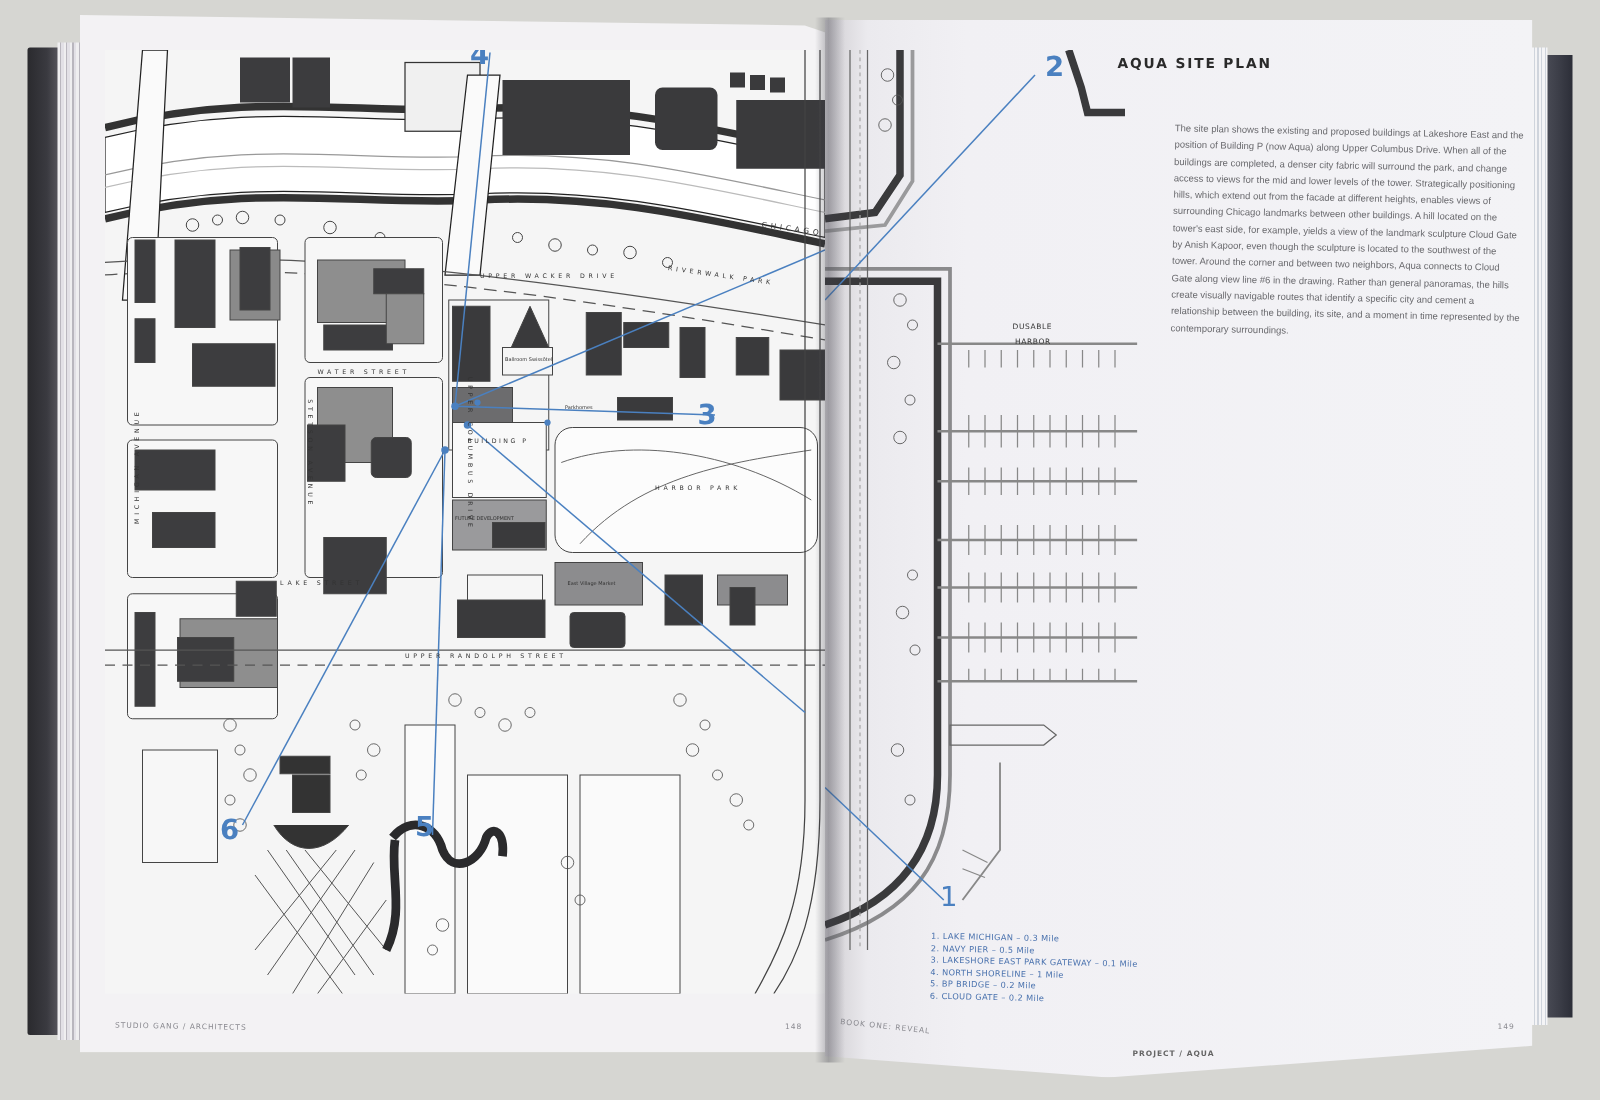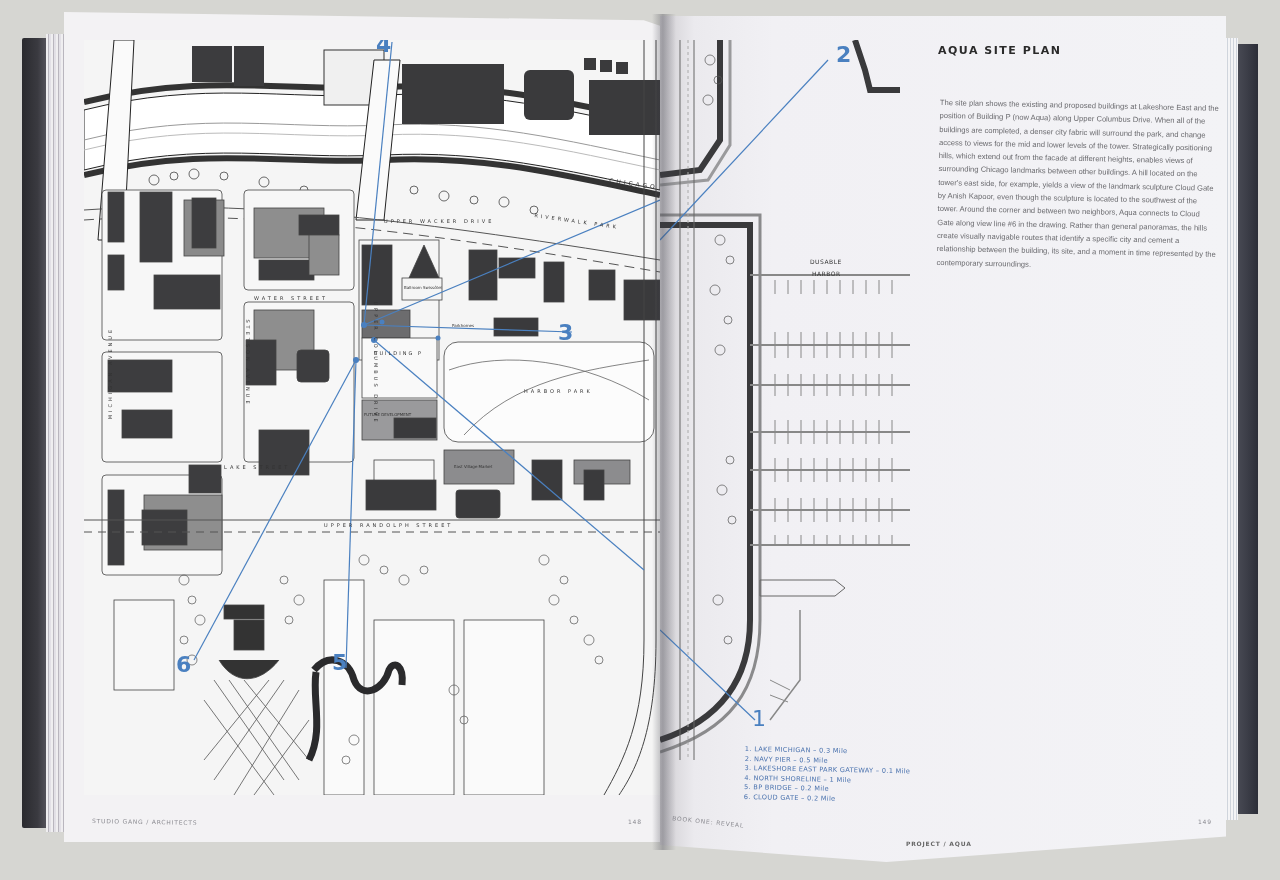--- a/index.html
+++ b/index.html
@@ -51,21 +51,21 @@
   svg { display: block; }
   .view-num {
     position: absolute; color: #4a80c0; font-family: "DejaVu Sans", sans-serif;
     font-size: 22px; font-weight: bold;
   }
   .map-label {
     position: absolute; font-size: 6px; letter-spacing: 3px; color: #333;
     font-family: "DejaVu Sans", sans-serif; white-space: nowrap;
   }
   .title {
-    position: absolute; left: 938px; top: 44px; font-size: 11px;
+    position: absolute; left: 894px; top: 44px; font-size: 11px;
     font-weight: bold; letter-spacing: 1.5px; color: #2a2a2a;
     font-family: "DejaVu Sans", sans-serif;
   }
   .body-text {
     position: absolute; left: 940px; top: 96px; width: 280px;
     font-size: 7.6px; line-height: 13.3px; color: #6a6a6e;
     font-family: "Liberation Sans", sans-serif;
     transform: rotate(1.2deg); transform-origin: left top;
   }
   .legend {

